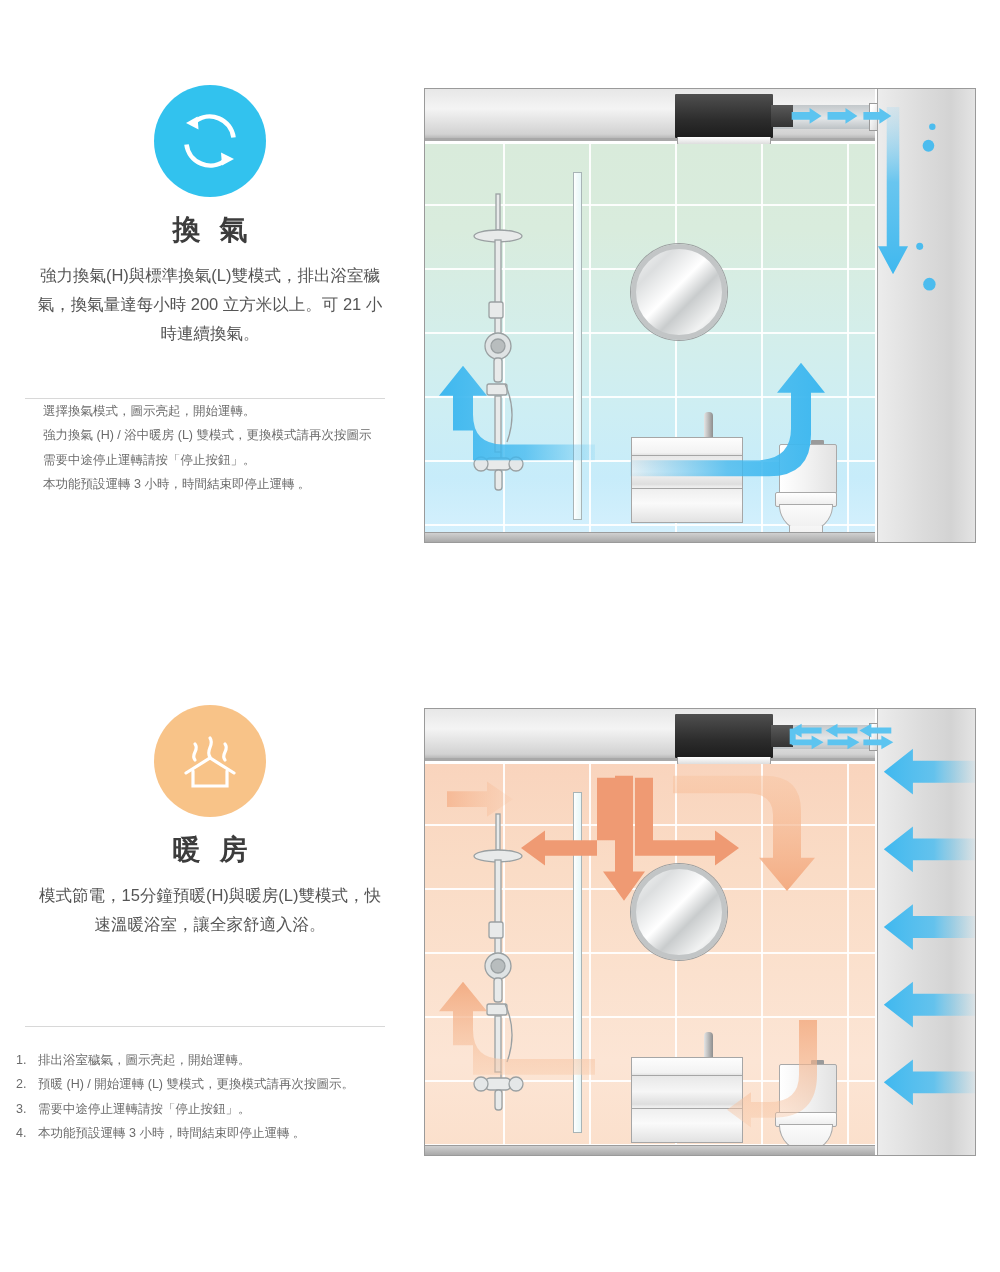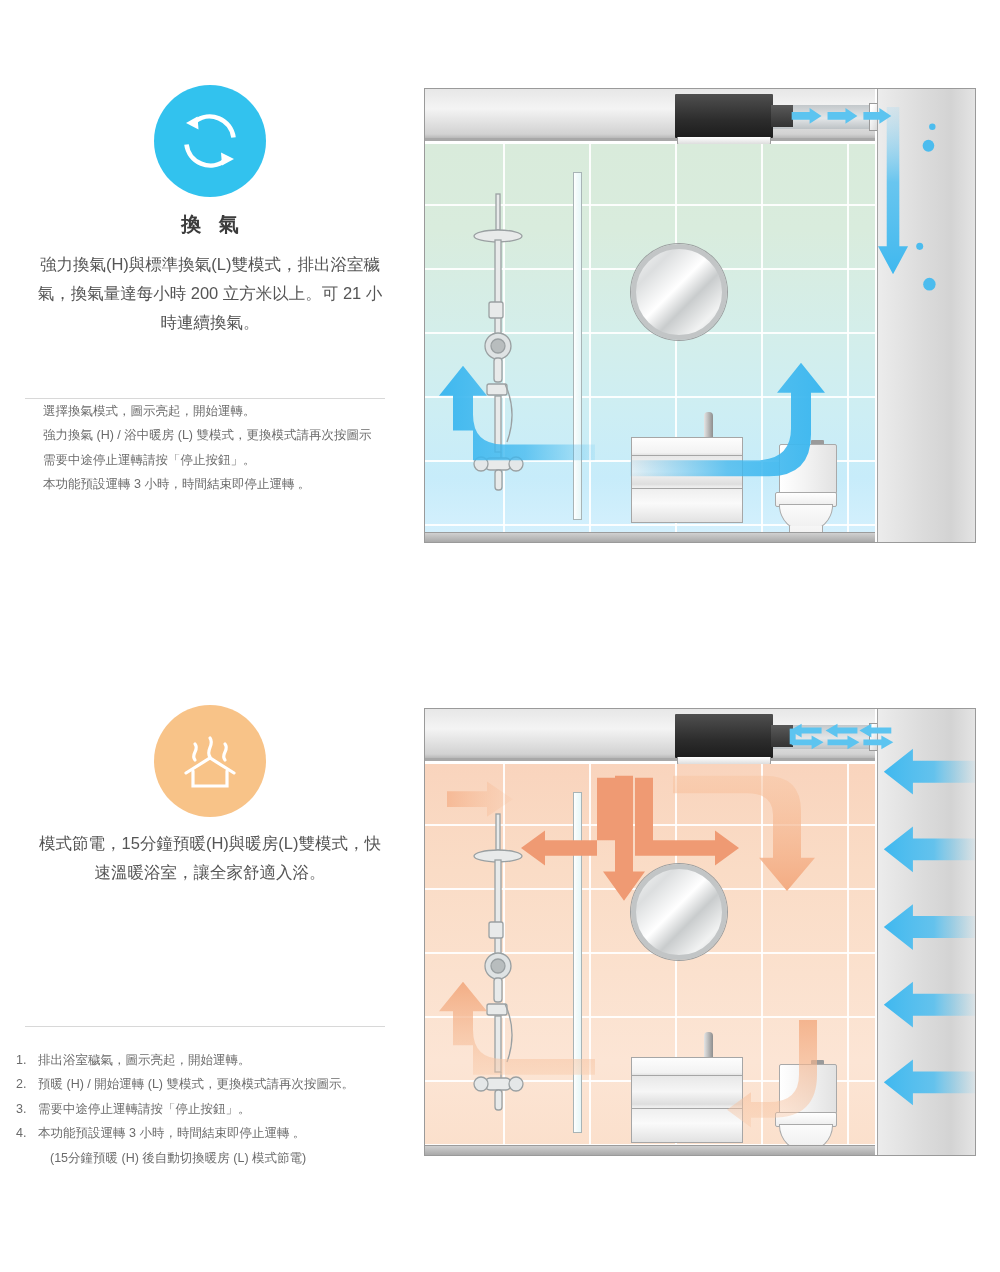--- a/index.html
+++ b/index.html
@@ -30,26 +30,27 @@
     width: 112px; height: 112px; border-radius: 50%;
     margin: 5px auto 0 auto;
     display: flex; align-items: center; justify-content: center;
   }
   .icon-badge.vent { background: #32c2ee; }
   .icon-badge.heat { background: #f8c388; }
   .icon-badge svg { display: block; }
 
   .feature-title {
     text-align: center;
-    font-size: 20px;
+    font-size: 28px;
     font-weight: bold;
     color: #3c3c3c;
     letter-spacing: 6px;
     margin-top: 14px;
     text-indent: 6px;
+    font-family: Liberation Serif, serif;
   }
 
   .feature-desc {
     margin: 12px auto 0 auto;
     width: 350px;
     text-align: center;
     font-size: 16.5px;
     line-height: 1.75;
     color: #555555;
   }
@@ -370,38 +371,38 @@
         <g fill="none" stroke="#ffffff" stroke-width="3.2" stroke-linecap="round">
           <path d="M22 36 C17 30 27 26 22 20"></path>
           <path d="M37 33 C32 26 42 21 37 14"></path>
           <path d="M52 36 C47 30 57 26 52 20"></path>
           <path d="M13 49 L37 34 L61 49"></path>
           <path d="M20 47 L20 62 L54 62 L54 47"></path>
         </g>
       </svg>
     </div>
 
+    <div class="feature-title">暖 房</div>
 
     <p class="feature-desc">模式節電，15分鐘預暖(H)與暖房(L)雙模式，快速溫暖浴室，讓全家舒適入浴。</p>
 
     <div class="divider"></div>
 
     <ul class="step-list numbered">
       <li>
         <span class="num">1.</span><span>排出浴室穢氣，圖示亮起，開始運轉。</span>
       </li>
       <li>
         <span class="num">2.</span><span>預暖 (H) / 開始運轉 (L) 雙模式，更換模式請再次按圖示。</span>
       </li>
       <li>
         <span class="num">3.</span><span>需要中途停止運轉請按「停止按鈕」。</span>
       </li>
       <li>
         <span class="num">4.</span><span>本功能預設運轉 3 小時，時間結束即停止運轉 。</span>
-        <span class="sub-note">(15分鐘預暖 (H) 後自動切換暖房 (L) 模式節電)</span>
       </li>
     </ul>
   </div>
 
   <div class="illus">
 
     <div class="ceiling">
       <div class="ceiling-duct"></div>
       <div class="fan-unit"></div>
       <div class="fan-nozzle"></div>

